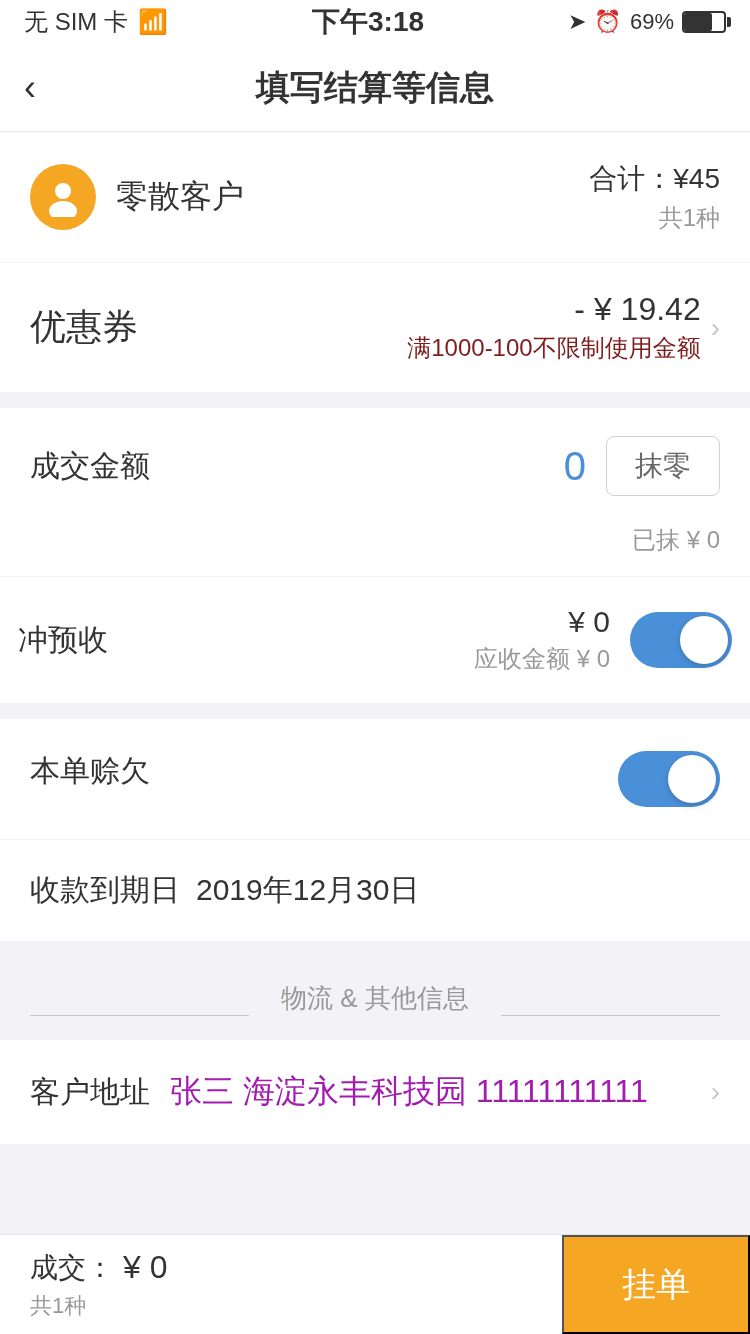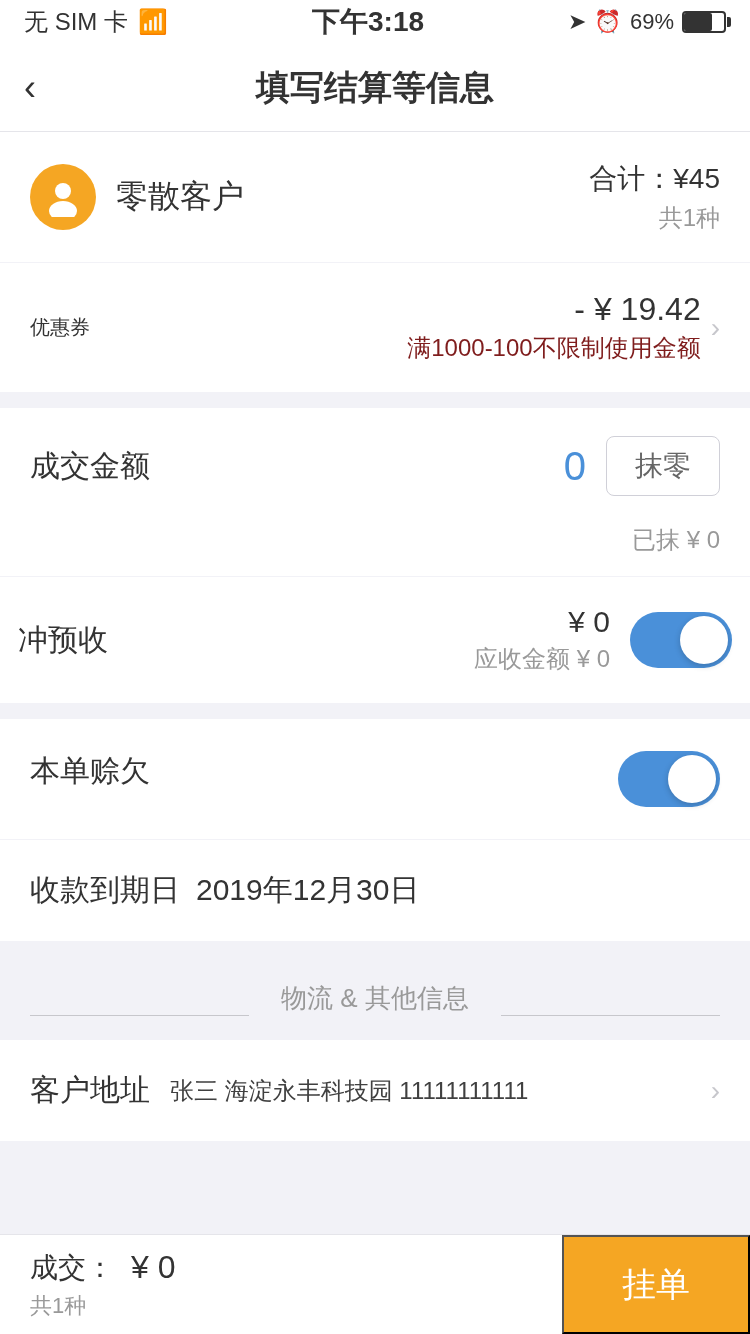--- a/index.html
+++ b/index.html
@@ -109,21 +109,21 @@
 
     
     .coupon-row {
       display: flex;
       align-items: center;
       justify-content: space-between;
       padding: 28px 30px;
       border-top: 1px solid #f2f2f7;
     }
     .coupon-label {
-      font-size: 20px;
+      font-size: 36px;
       color: #333;
     }
     .coupon-right {
       text-align: right;
       display: flex;
       align-items: center;
       gap: 10px;
     }
     .coupon-amount {
       font-size: 32px;
@@ -291,22 +291,22 @@
       justify-content: space-between;
       padding: 30px 30px;
     }
     .address-label {
       font-size: 30px;
       color: #333;
       flex-shrink: 0;
       margin-right: 20px;
     }
     .address-value {
-      font-size: 24px;
-      color: #404040;
+      font-size: 32px;
+      color: #a21caf;
       flex: 1;
     }
 
     
     .bottom-bar {
       position: fixed;
       bottom: 0;
       left: 0;
       width: 750px;
       height: 100px;
@@ -320,21 +320,21 @@
       display: flex;
       flex-direction: column;
       justify-content: center;
       padding: 0 30px;
     }
     .bottom-deal {
       font-size: 28px;
       color: #333;
       display: flex;
       align-items: center;
-      gap: 17px;
+      gap: 9px;
     }
     .bottom-deal-amount {
       font-size: 32px;
       color: #333;
       font-weight: 500;
     }
     .bottom-count {
       font-size: 22px;
       color: #999;
       margin-top: 4px;

